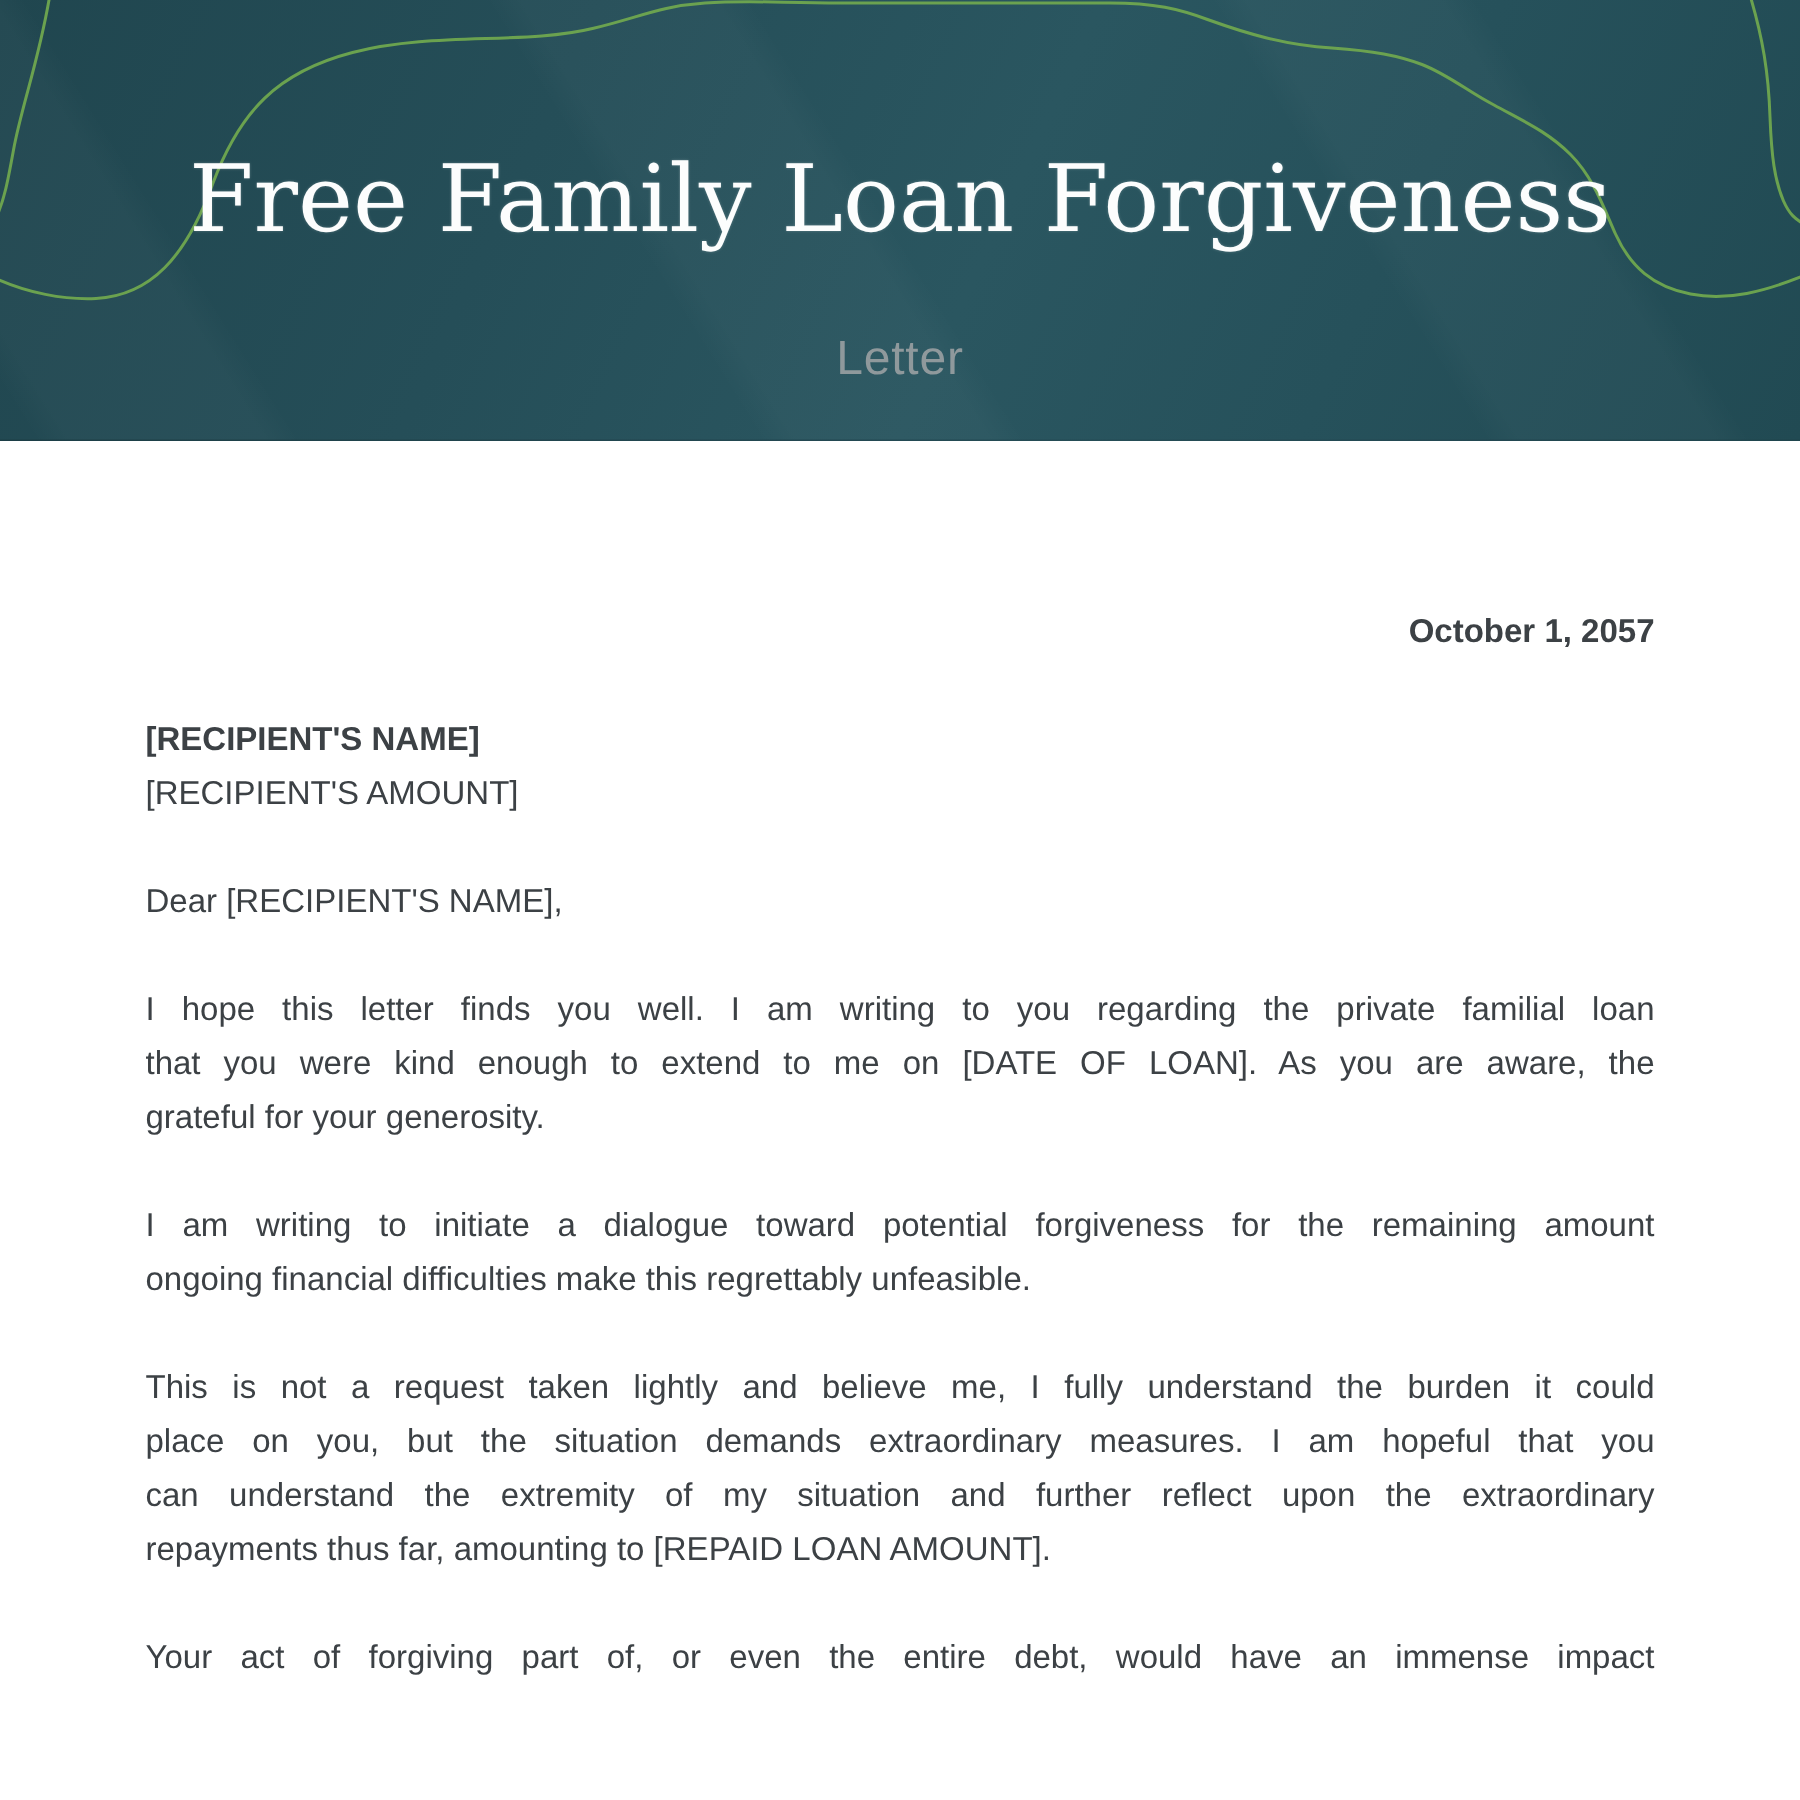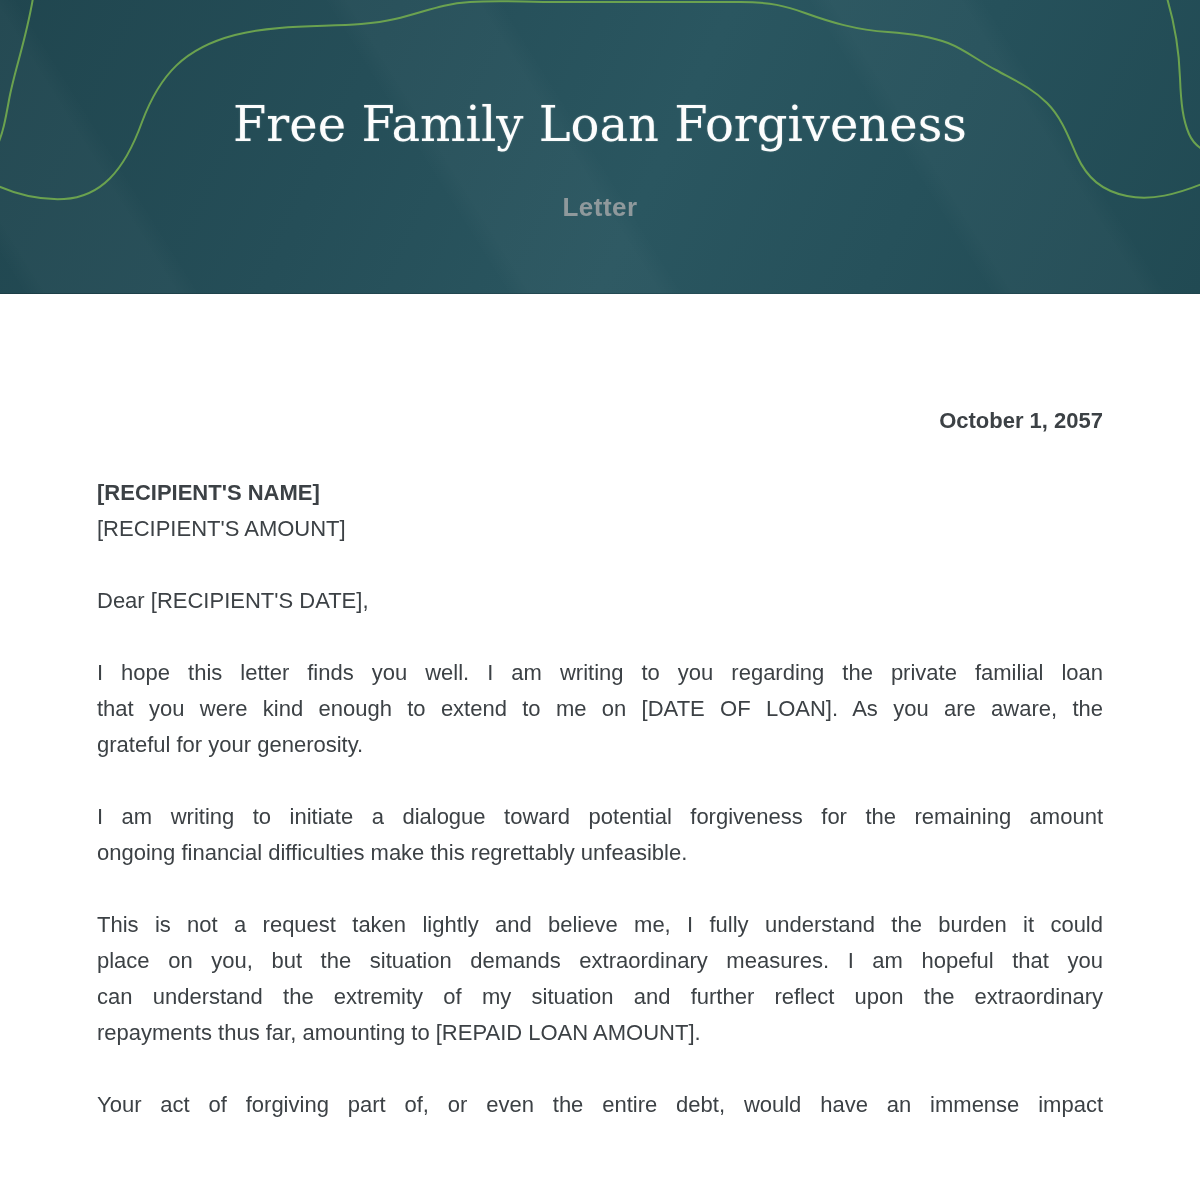--- a/index.html
+++ b/index.html
@@ -37,34 +37,34 @@
   .banner-content {
     position: relative;
     width: 100%; height: 100%;
     text-align: center;
   }
   .banner-title {
     margin: 0;
     padding-top: 96px;
     font-family: "DejaVu Serif", "Liberation Serif", serif;
     font-weight: 500;
-    font-size: 48px;
+    font-size: 62px;
     line-height: 1.2;
     color: #fcfdfd;
     letter-spacing: 0px;
     text-shadow: 0 0 2px rgba(255,255,255,0.25);
   }
   .banner-subtitle {
-    margin: 1px;
+    margin: 12px;
     padding-top: 37px;
-    font-size: 26px;
+    font-size: 32px;
     line-height: 1.2;
     letter-spacing: 0.5px;
     color: #8f999c;
-    font-weight: 700;
+    font-weight: 400;
   }
 
   
   .letter {
     padding: 0 97px;
     color: #3c4145;
     font-size: 22px;
     line-height: 36px;
   }
   .block { margin: 36px 0 0 0; }
@@ -105,21 +105,21 @@
   </div>
 
   <div class="letter">
     <div class="block first bold">October 1, 2057</div>
 
     <div class="block">
       <div class="bold">[RECIPIENT'S NAME]</div>
       <div>[RECIPIENT'S AMOUNT]</div>
     </div>
 
-    <div class="block">Dear [RECIPIENT'S DATE],</div>
+    <div class="block">Dear [RECIPIENT'S NAME],</div>
 
     <div>
         <div class="block para">
           <div class="line">I hope this letter finds you well. I am writing to you regarding the private familial loan</div>
           <div class="line">that you were kind enough to extend to me on [DATE OF LOAN]. As you are aware, the</div>
           <div class="line last">grateful for your generosity.</div>
         </div>
         <div class="block para">
           <div class="line">I am writing to initiate a dialogue toward potential forgiveness for the remaining amount</div>
           <div class="line last">ongoing financial difficulties make this regrettably unfeasible.</div>

